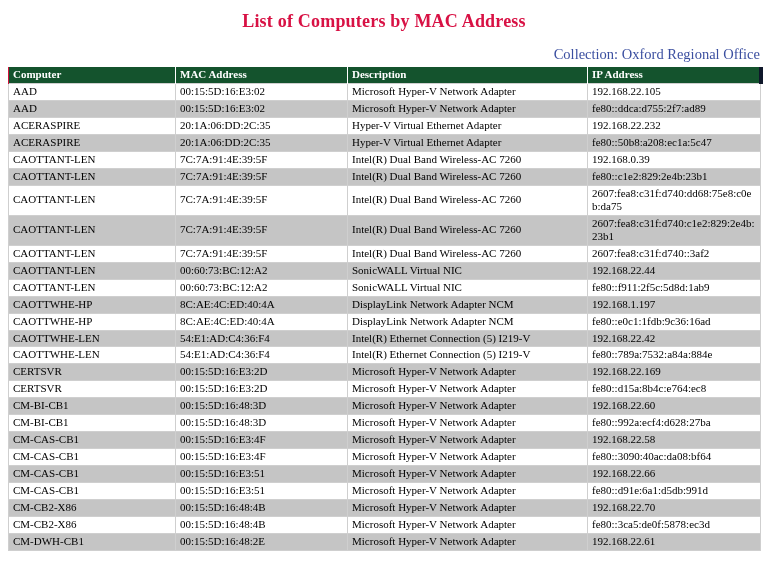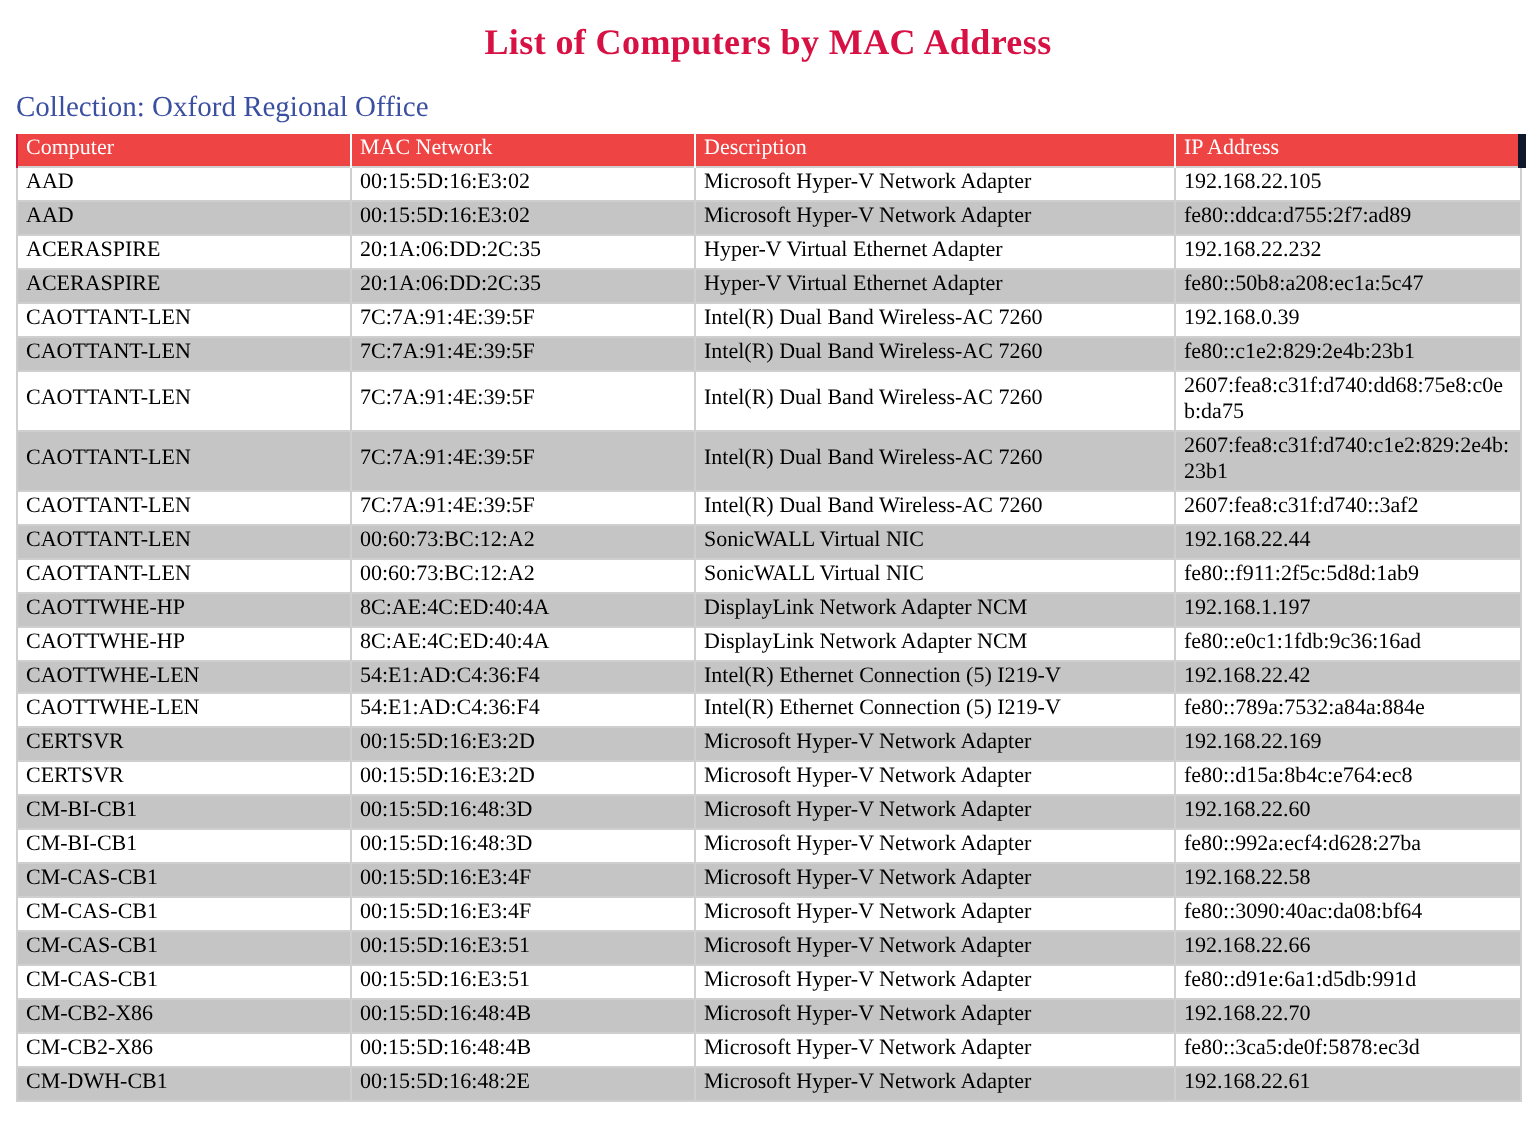--- a/index.html
+++ b/index.html
@@ -7,37 +7,37 @@
     width:768px; height:571px; overflow:hidden;
     font-family:"Liberation Serif","DejaVu Serif",serif;
     color:#000;
   }
   .report { padding:0 8px; box-sizing:border-box; height:100%; display:flex; flex-direction:column; }
   .title {
     text-align:center; color:#d81144; font-weight:bold;
     font-size:18px; margin:11px 0 0 0; letter-spacing:.2px;
   }
   .subtitle {
-    text-align:left; color:#3b4fa0; font-weight:normal;
+    text-align:right; color:#3b4fa0; font-weight:normal;
     font-size:14.5px; margin:14px 0 0 0;
   }
   .summary-bar {
     margin-top:11px;
     border-top:3px solid #7c7c7c;
     border-bottom:1px solid #9a9a9a;
     padding:2px 2px 3px 2px;
     font-size:11px;
   }
   table.computers {
     margin-top:4px; width:100%;
     border-collapse:collapse; table-layout:fixed;
     font-size:11px; line-height:1.18;
   }
   table.computers th {
-    background:#ef4444; color:#ffffff; font-weight:normal;
+    background:#14532d; color:#ffffff; font-weight:bold;
     text-align:left; padding:1px 20px 2px 4px;
     border:1px solid #ffffff; border-top:none; border-bottom:none;
   }
   table.computers th:first-child { border-left:1px solid #d0113c; }
   table.computers th:last-child  { border-right:4px solid #0f172a; }
   table.computers td {
     padding:1px 4px 2px 4px;
     border:1px solid #cfcfcf;
     word-break:break-all;
     background:#ffffff;
@@ -56,21 +56,21 @@
   <table class="computers">
     <colgroup>
       <col style="width:167px">
       <col style="width:172px">
       <col style="width:240px">
       <col style="width:173px">
     </colgroup>
     <thead>
       <tr>
         <th>Computer</th>
-        <th>MAC Network</th>
+        <th>MAC Address</th>
         <th>Description</th>
         <th>IP Address</th>
       </tr>
     </thead>
     <tbody>
         <tr>
           <td>AAD</td>
           <td>00:15:5D:16:E3:02</td>
           <td>Microsoft Hyper-V Network Adapter</td>
           <td>192.168.22.105</td>

